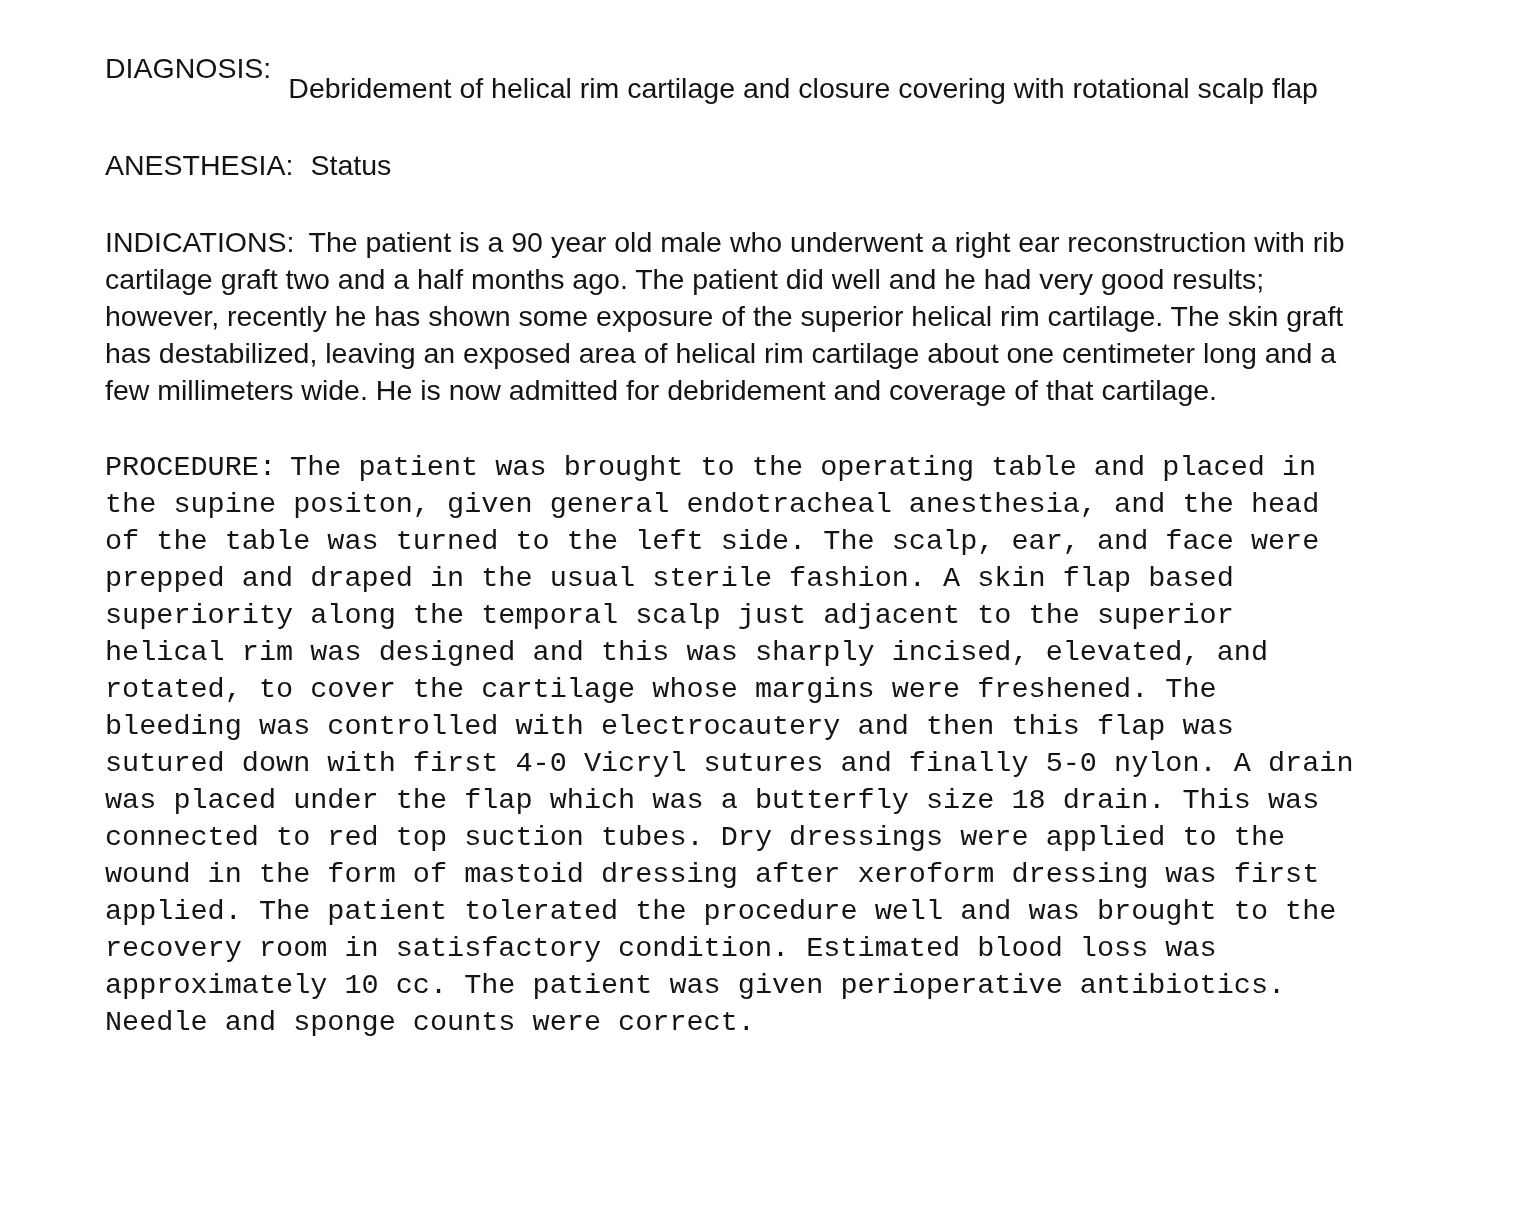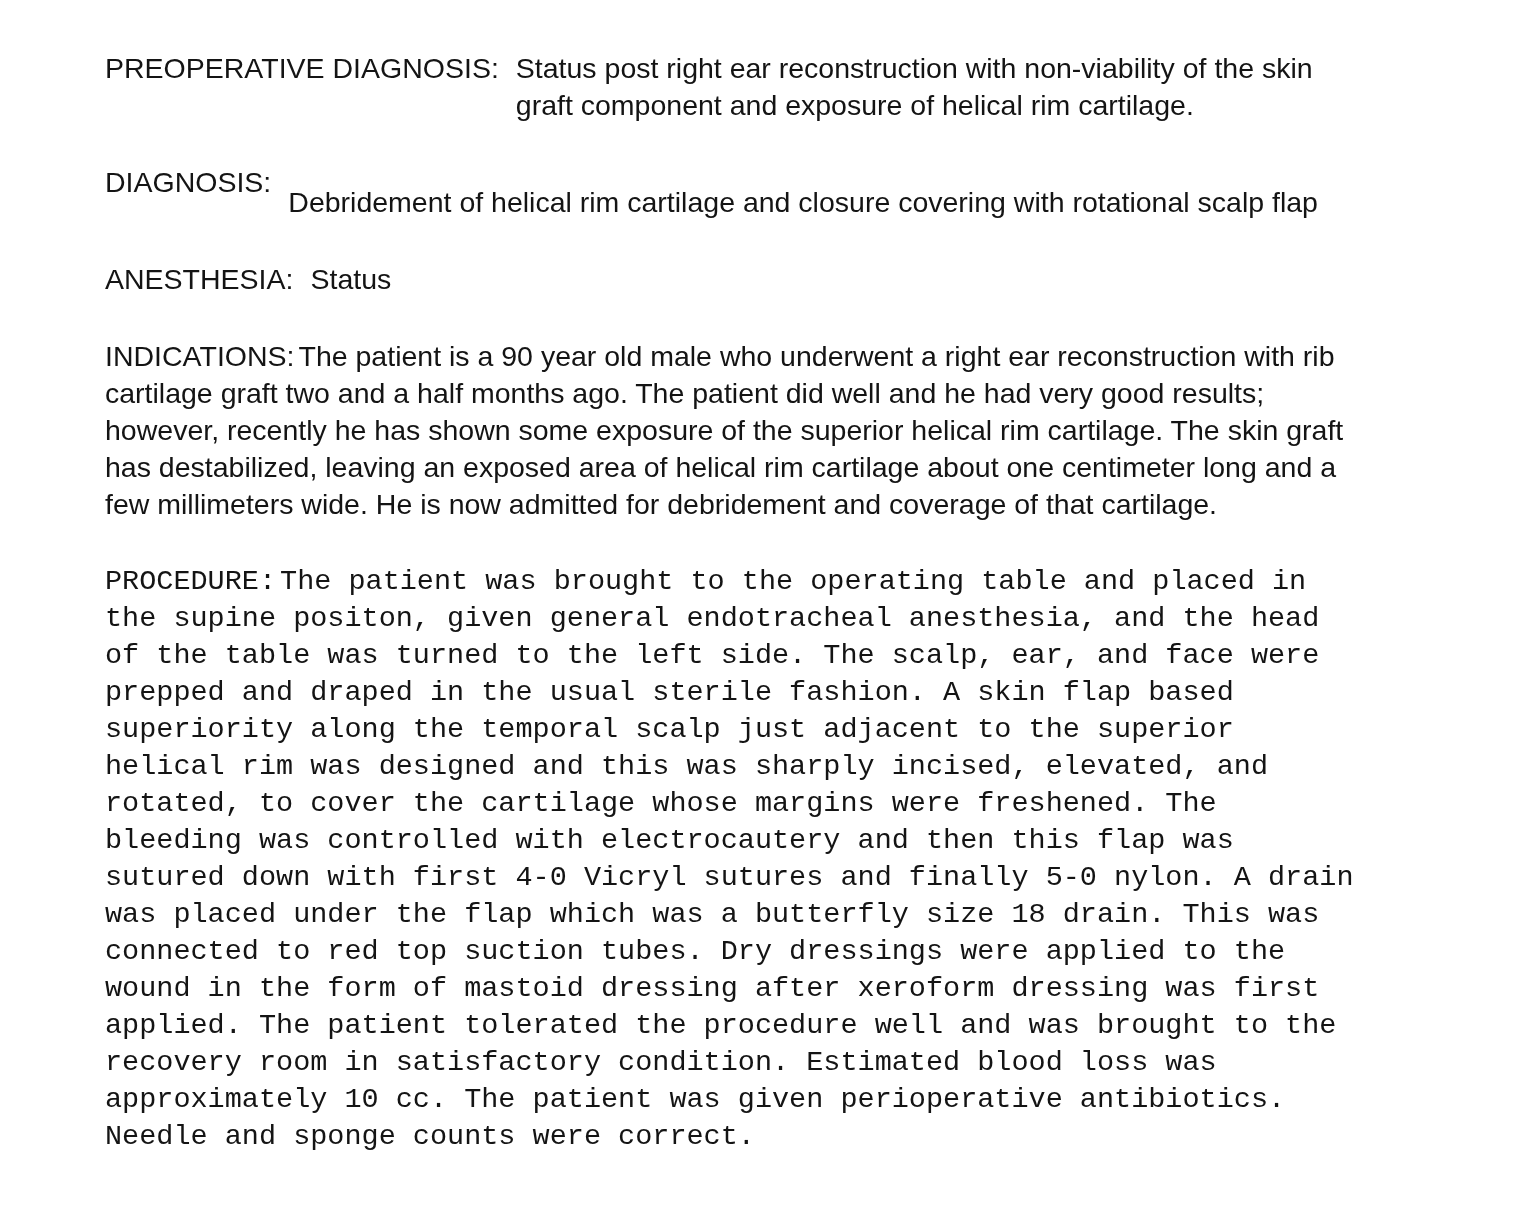--- a/index.html
+++ b/index.html
@@ -39,36 +39,32 @@
   .section.flexrow .value {
     display: block;
   }
   .section.flexrow .value.w-preop { max-width: 800px; }
   .section.flexrow .value.w-operation { max-width: 1045px; margin-top: 20px; }
   
   .section.para {
     max-width: 1250px;
   }
   .section.para .label {
-    margin-right: 4px;
+    margin-right: 14px;
   }
   .section:last-child {
     margin-bottom: 0;
     font-family: Liberation Mono, monospace;
   }
 </style>
 </head>
 <body>
 
 <div class="page">
 
-  <div class="section flexrow">
-    <span class="label">PREOPERATIVE DIAGNOSIS:</span>
-    <span class="value w-preop">Status post right ear reconstruction with non-viability of the skin graft component and exposure of helical rim cartilage.</span>
-  </div>
 
 
   <div class="section flexrow">
     <span class="label">DIAGNOSIS:</span>
     <span class="value w-operation">Debridement of helical rim cartilage and closure covering with rotational scalp flap</span>
   </div>
 
   <div class="section flexrow">
     <span class="label">ANESTHESIA:</span>
     <span class="value">Status</span>

